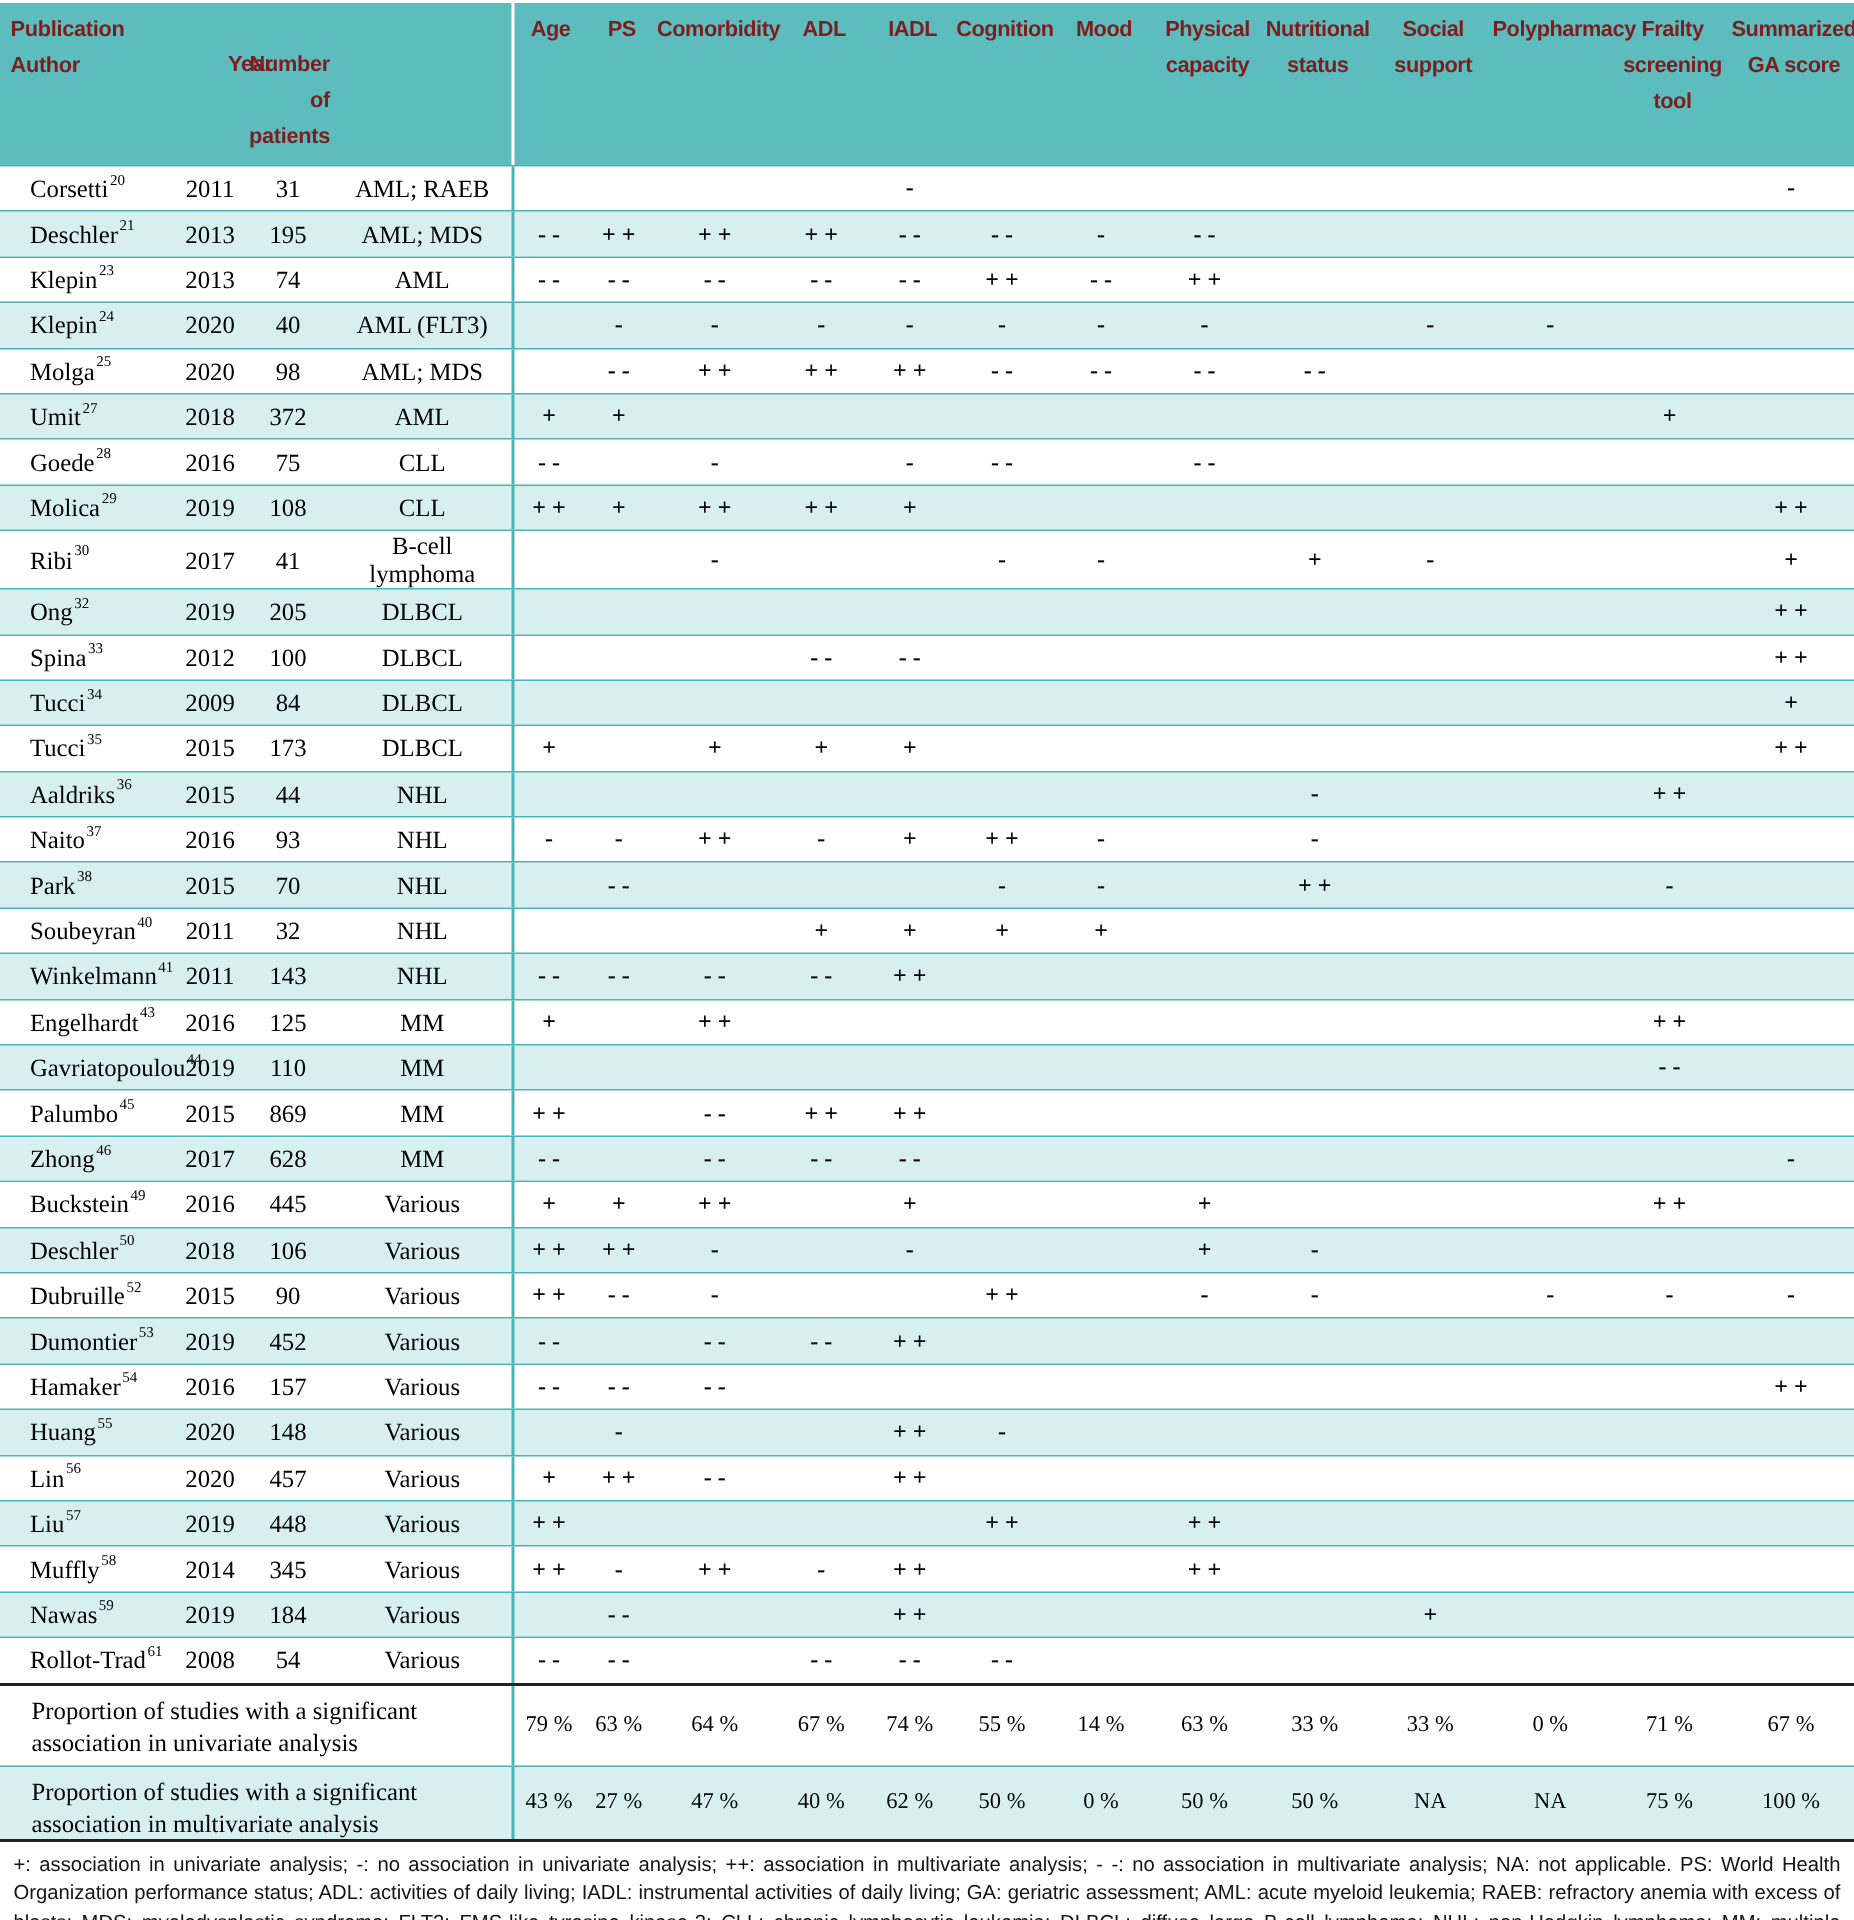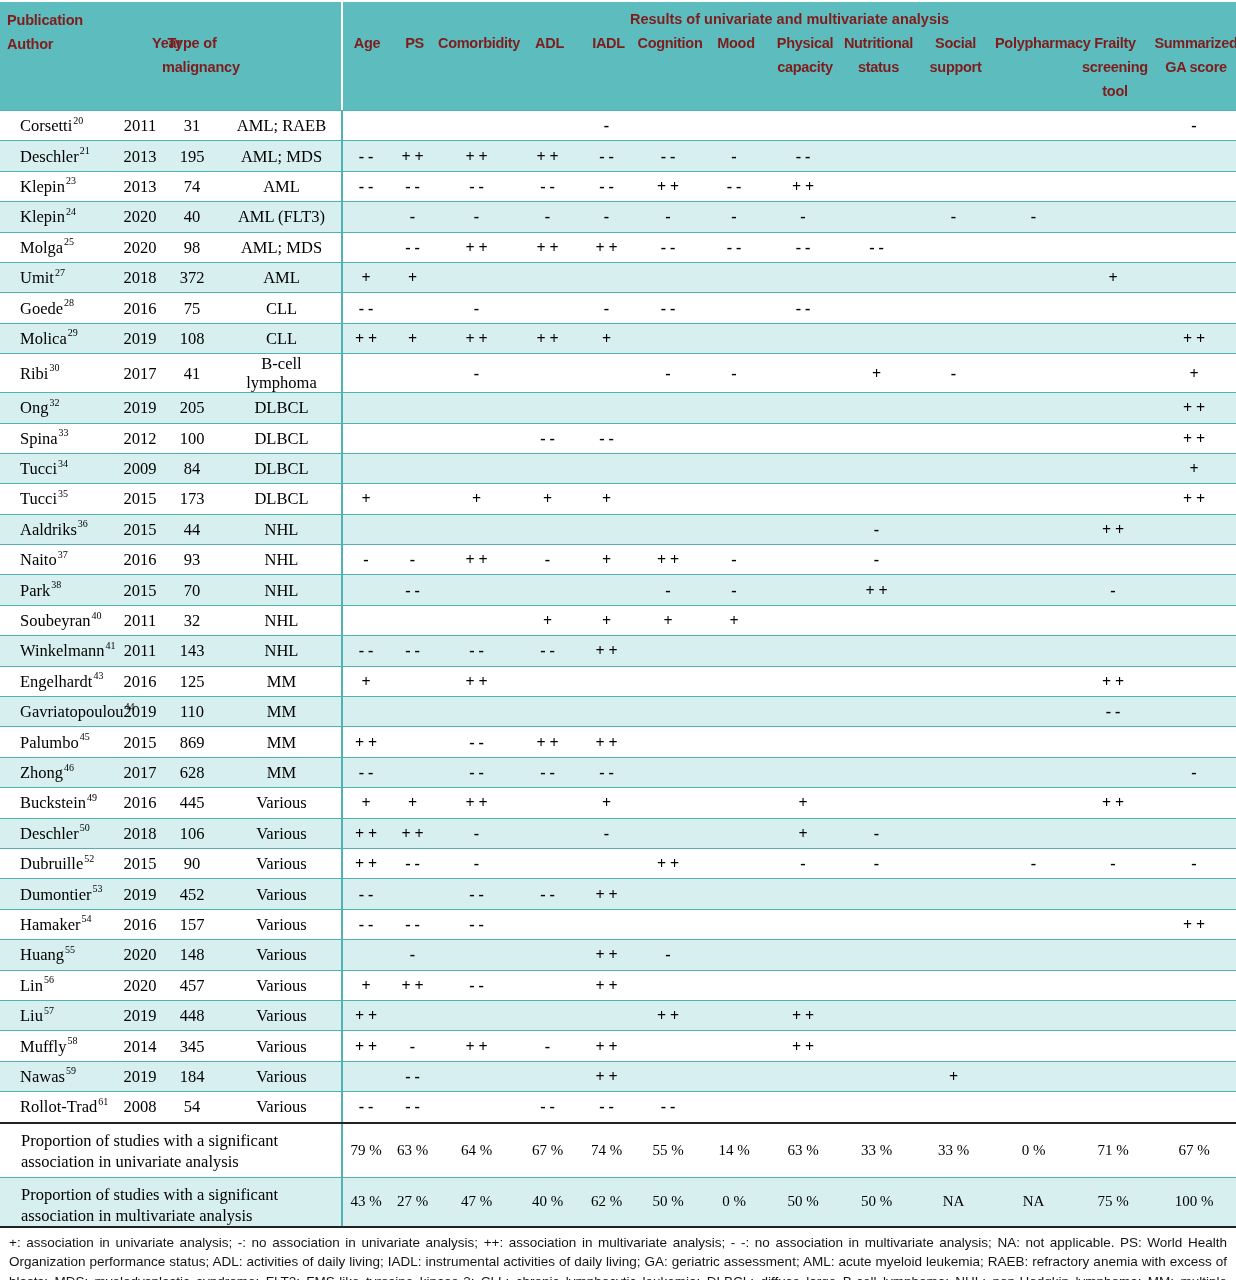--- a/index.html
+++ b/index.html
@@ -66,24 +66,23 @@
 <body>
 
 <div class="table">
 
   <div class="thead grid">
     <div class="hc h-pub">
       <div>Publication</div>
       <div>Author</div>
     </div>
     <div class="hc h-year">Year</div>
-    <div class="hc h-mal">Type of
-malignancy</div>
+    <div class="hc h-pat">Number
+of patients</div>
     <div class="results-h">
-      <div class="rtitle">Results of univariate and multivariate analysis</div>
       <div class="rgrid">
           <div class="rlabel">Age</div>
           <div class="rlabel">PS</div>
           <div class="rlabel">Comorbidity</div>
           <div class="rlabel">ADL</div>
           <div class="rlabel">IADL</div>
           <div class="rlabel">Cognition</div>
           <div class="rlabel">Mood</div>
           <div class="rlabel">Physical
 capacity</div>

